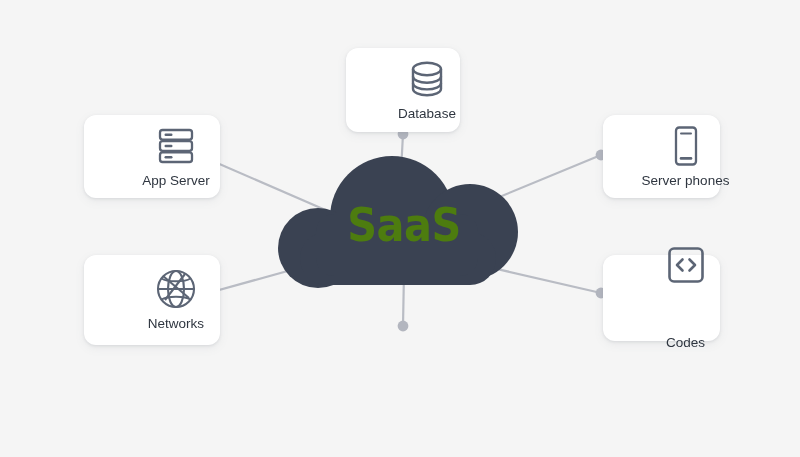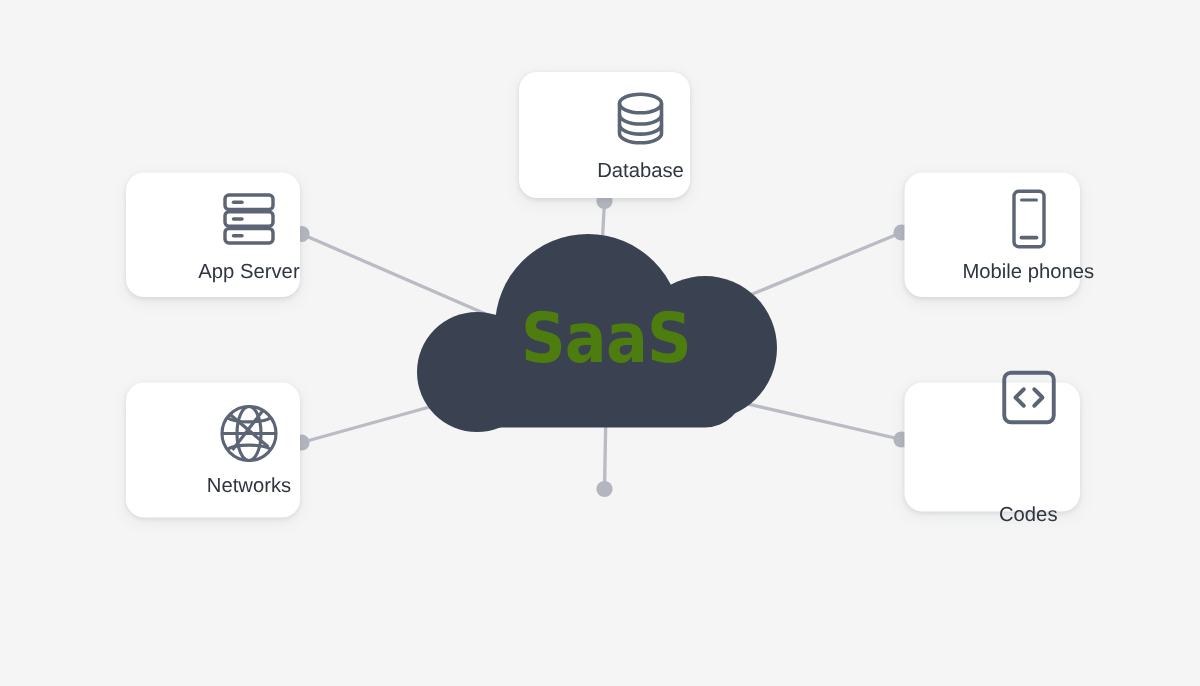--- a/index.html
+++ b/index.html
@@ -67,23 +67,23 @@
     margin-bottom: 6px;
   }
   .node-label {
     color: #2f3640;
     font-size: 13.5px;
     line-height: 16px;
     text-align: center;
     white-space: nowrap;
   }
   #node-database  { left: 346px; top: 48px;  width: 114px; height: 84px; }
-  #node-app-server{ left: 84px;  top: 115px; width: 116px; height: 83px; }
+  #node-app-server{ left: 84px;  top: 115px; width: 136px; height: 83px; }
   #node-mobile    { left: 603px; top: 115px; width: 117px; height: 83px; }
-  #node-networks  { left: 84px;  top: 255px; width: 116px; height: 90px; }
+  #node-networks  { left: 84px;  top: 255px; width: 136px; height: 90px; }
   #node-codes     { left: 603px; top: 255px; width: 117px; height: 86px; gap: 44px; }
   #node-pcs       { left: 346px; top: 328px; width: 114px; height: 80px; }
 </style>
 </head>
 <body>
 
 <div id="diagram">
 
   <svg id="edge-layer" viewBox="0 0 800 457" xmlns="http://www.w3.org/2000/svg">
     <g stroke="#b9bcc4" stroke-width="2.2" stroke-linecap="round" fill="none">
@@ -149,21 +149,21 @@
   </div>
 
   <div class="node" id="node-mobile">
     <div class="node-icon">
       <svg width="30" height="42" viewBox="0 0 30 42" xmlns="http://www.w3.org/2000/svg">
         <rect x="5" y="2.5" width="20" height="37" rx="3.2" fill="none" stroke="#5c6575" stroke-width="2.3"></rect>
         <line x1="10" y1="8.4" x2="20" y2="8.4" stroke="#5c6575" stroke-width="2" stroke-linecap="round"></line>
         <line x1="10" y1="33.4" x2="20" y2="33.4" stroke="#5c6575" stroke-width="2.6" stroke-linecap="round"></line>
       </svg>
     </div>
-    <div class="node-label">Mobile phones</div>
+    <div class="node-label">Server phones</div>
   </div>
 
   <div class="node" id="node-networks">
     <div class="node-icon">
       <svg width="42" height="42" viewBox="0 0 42 42" xmlns="http://www.w3.org/2000/svg">
         <g fill="none" stroke="#5c6575" stroke-width="2.1">
           <circle cx="21" cy="21" r="18"></circle>
           <ellipse cx="21" cy="21" rx="8" ry="18"></ellipse>
           <line x1="3" y1="21" x2="39" y2="21"></line>
           <path d="M6.6 10.5 C12 14.2 30 14.2 35.4 10.5"></path>

